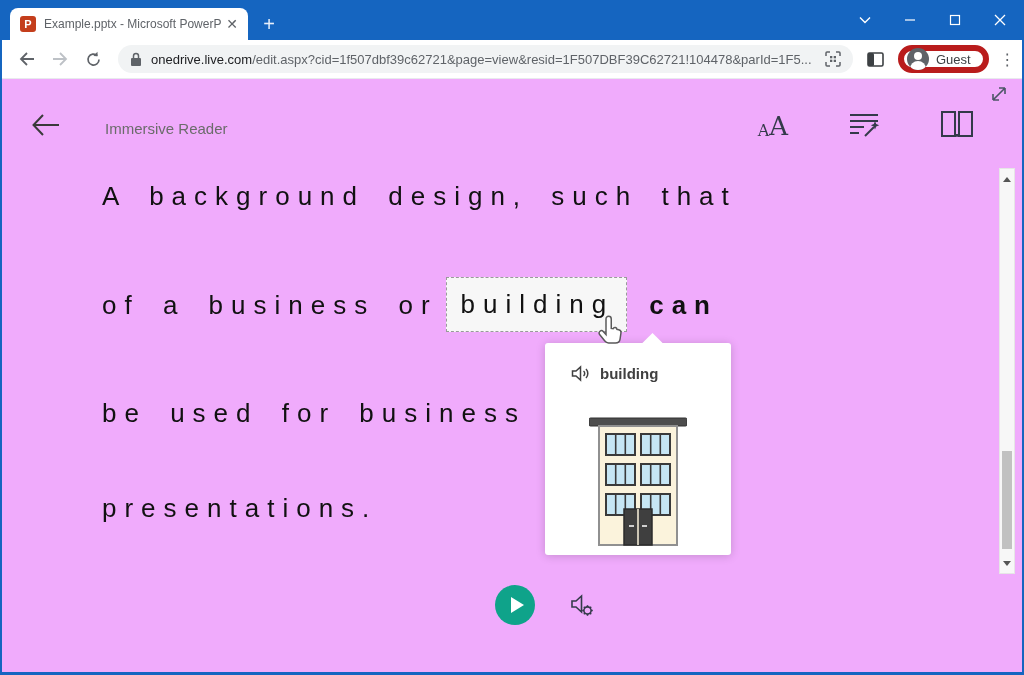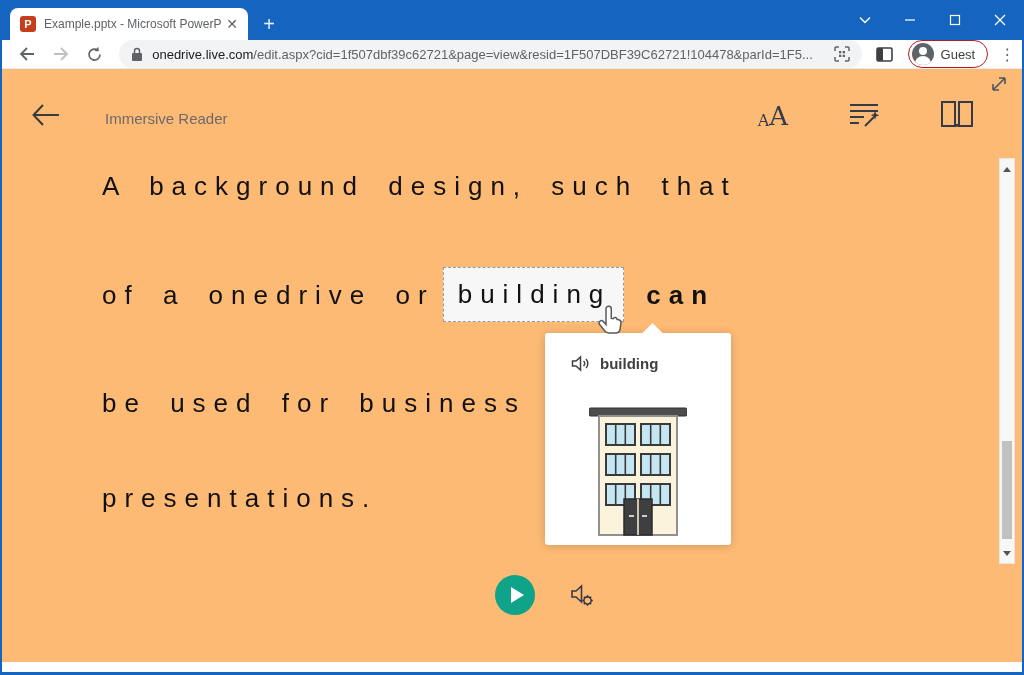--- a/index.html
+++ b/index.html
@@ -15,41 +15,41 @@
              font-size:11px; font-weight:bold; display:flex; align-items:center; justify-content:center; flex:0 0 16px; }
   .tab-title { flex:1; margin-left:8px; font-size:12px; color:#5F6368; white-space:nowrap; overflow:hidden; }
   .tab-close { flex:0 0 16px; text-align:center; color:#5F6368; font-size:14px; line-height:16px; cursor:default; }
   .newtab { position:absolute; left:256px; top:14px; width:22px; height:22px; color:#E8F0FB;
             font-size:20px; line-height:20px; text-align:center; font-weight:300; }
   .win-controls { position:absolute; right:0; top:0; height:40px; display:flex; align-items:center; }
   .win-btn { width:45px; height:40px; display:flex; align-items:center; justify-content:center; color:#fff; }
   .win-btn svg { display:block; }
 
   
-  .toolbar { position:relative; height:29px; background:#fff; display:flex; align-items:center; border-bottom:1px solid #E8EAED; }
+  .toolbar { position:relative; height:39px; background:#fff; display:flex; align-items:center; border-bottom:1px solid #E8EAED; }
   .nav-btn { width:34px; height:30px; display:flex; align-items:center; justify-content:center; }
   .toolbar .spacer-l { width:8px; }
   .omnibox { width:748px; height:28px; margin-left:8px; background:#F1F3F4; border-radius:14px;
              display:flex; align-items:center; padding:0 10px 0 12px; }
   .omnibox .url { flex:1; font-size:13px; white-space:nowrap; overflow:hidden; margin-left:9px; }
   .url .domain { color:#202124; }
   .url .path { color:#5F6368; }
   .frame-ic { width:20px; height:20px; display:flex; align-items:center; justify-content:center; }
   .sidepanel-btn { width:34px; height:30px; margin-left:6px; display:flex; align-items:center; justify-content:center; }
-  .guest-pill { height:28px; margin-left:6px; border:1px solid #b91c1c; border-radius:15px;
+  .guest-pill { height:28px; margin-left:6px; border:6px solid #b91c1c; border-radius:15px;
                 display:flex; align-items:center; padding:0 12px 0 3px; background:#fff; }
   .guest-avatar { width:22px; height:22px; border-radius:50%; background:#5F6368; position:relative; overflow:hidden; }
   .guest-avatar::before { content:""; position:absolute; left:7px; top:4px; width:8px; height:8px; border-radius:50%; background:#fff; }
   .guest-avatar::after { content:""; position:absolute; left:3px; top:13px; width:16px; height:10px; border-radius:8px 8px 0 0; background:#fff; }
   .guest-label { margin-left:7px; font-size:13px; color:#3C4043; }
   .kebab { width:30px; height:30px; margin-left:4px; display:flex; align-items:center; justify-content:center;
            color:#5F6368; font-size:16px; letter-spacing:0; }
 
   
-  .content { position:relative; height:593px; background:#fdba74; }
+  .content { position:relative; height:593px; background:#f0abfc; }
   .expand-btn { position:absolute; right:8px; top:4px; width:26px; height:26px; }
   .reader-back { position:absolute; left:28px; top:32px; width:32px; height:28px; }
   .reader-title { position:absolute; left:103px; top:41px; font-size:15px; color:#6B6B6B; }
   .reader-toolbar { position:absolute; right:48px; top:26px; display:flex; align-items:center; gap:60px; }
   .rt-btn { height:34px; display:flex; align-items:flex-end; justify-content:center; color:#343A4A; }
   .aa-small { font-family:"DejaVu Serif", serif; font-size:16px; line-height:1; }
   .aa-large { font-family:"DejaVu Serif", serif; font-size:26px; line-height:1; }
 
   .rline { position:absolute; left:100px; color:#111; font-size:26px; line-height:42px;
            letter-spacing:8px; word-spacing:8px; white-space:nowrap; }
@@ -198,21 +198,21 @@
           <path d="M2 3 H15 V27 H2 Z"></path>
             <path d="M19 3 H32 V27 H19 Z"></path>
             <path d="M15 27 a2 2 0 0 0 2 -2 a2 2 0 0 0 2 2"></path>
         </svg>
       </div>
     </div>
 
     <div class="rline l1">A background design, such that</div>
 
     <div class="rline l2">
-      <span>of a onedrive or</span>
+      <span>of a business or</span>
       <span class="hl-word">building</span>
       <span class="after-word">can</span>
     </div>
 
     <div class="rline l3">be used for business</div>
     <div class="rline l4">presentations.</div>
 
     <div class="dict-popup">
       <div class="popup-caret"></div>
       <div class="popup-head">

